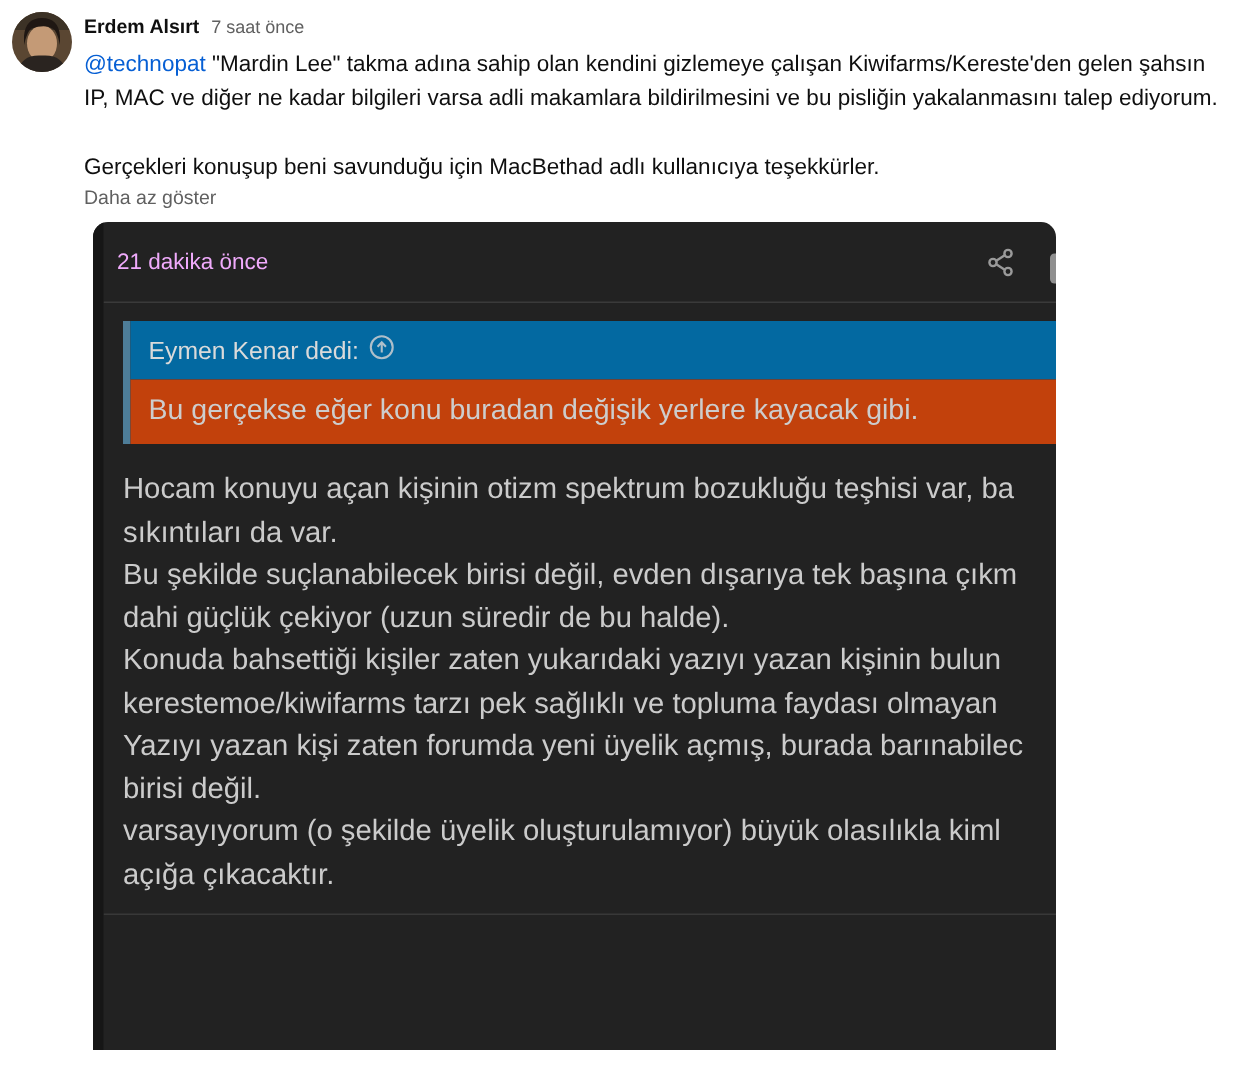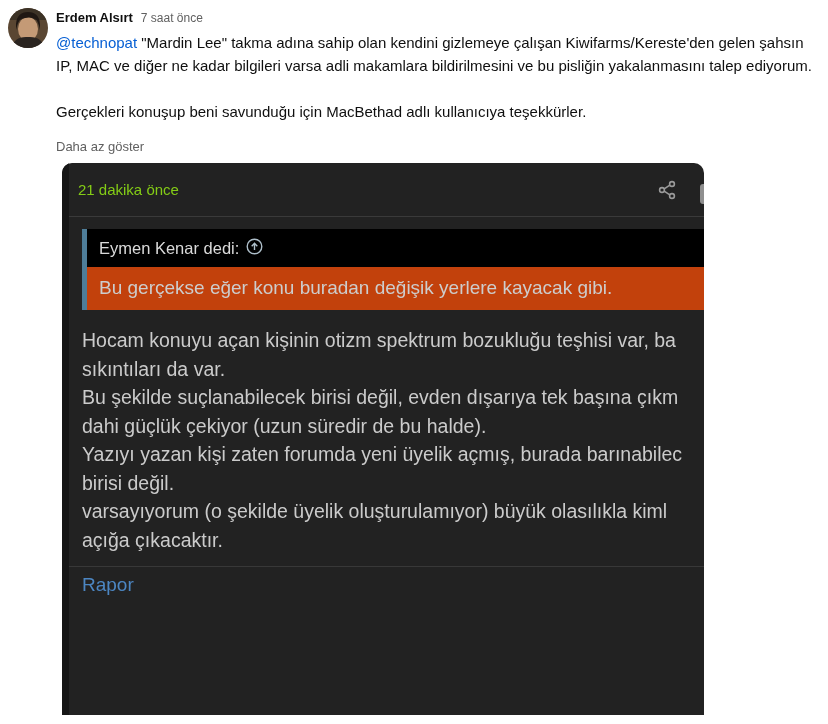--- a/index.html
+++ b/index.html
@@ -8,35 +8,35 @@
   .comment { position:relative; width:828px; height:724px;border-radius:26px; }
   .avatar { position:absolute; left:8px; top:8px; width:40px; height:40px;
     border-radius:50%; overflow:hidden; cursor:pointer; }
   .content { position:absolute; left:56px; top:10px; width:760px; }
   .head-row { display:flex; align-items:baseline; gap:8px; margin-bottom:6px; }
   .author { font-size:13px; font-weight:700; color:#0f0f0f; cursor:pointer; }
   .time { font-size:12px; color:#606060; cursor:pointer; }
   .body-text { font-size:15px; line-height:23px; color:#0f0f0f; max-width:758px; }
   .mention { color:#065fd4; cursor:pointer; }
   .para-gap { height:23px; }
-  .show-less { margin-top:16px; font-size:13px; color:#606060; cursor:pointer; }
+  .show-less { margin-top:1px; font-size:13px; color:#606060; cursor:pointer; }
 
   
   .embed { position:relative; margin-top:9px; margin-left:6px; width:642px; height:552px;
     background:#222222; border-radius:10px 10px 0 0; overflow:hidden; cursor:pointer; }
   .embed-edge { position:absolute; left:0; top:0; bottom:0; width:7px; background:#161616; }
   .embed-topbar { position:relative; height:53px; display:flex; align-items:center;
     padding-left:16px; }
-  .embed-time { font-size:15px; color:#84cc16; }
+  .embed-time { font-size:15px; color:#f0abfc; }
   .share-ic { position:absolute; right:28px; top:17px; }
   .edge-btn { position:absolute; right:0; top:21px; width:4px; height:20px;
     background:#8f8f8f; border-radius:3px 0 0 3px; }
   .embed-sep { height:1px; background:#3a3a3a; margin-left:7px; }
   .quote { margin:12px 0 0 20px; border-left:5px solid #4e7d98; }
-  .quote-head { background:#000000; padding:9px 0 8px 12px; font-size:16.5px;
+  .quote-head { background:#0369a1; padding:9px 0 8px 12px; font-size:16.5px;
     color:#dadada; display:flex; align-items:center; gap:7px; }
   .quote-body { background:#c2410c; padding:10px 12px 11px 12px; font-size:19px;
     color:#cdcdcd; }
   .embed-text { margin:16px 0 0 20px; width:622px; font-size:19.5px;
     line-height:28.5px; color:#cbcbcb; }
   .embed-text .line { white-space:nowrap; overflow:hidden; }
   .forum-mention { color:#5d8fae; }
   .embed-sep2 { height:1px; background:#383838; margin:12px 0 0 7px; }
   .report { margin:7px 0 0 20px; font-size:19px; color:#4c86c2; }
 </style>
@@ -101,23 +101,24 @@
           </span>
         </div>
         <div class="quote-body">Bu gerçekse eğer konu buradan değişik yerlere kayacak gibi.</div>
       </div>
 
       <div class="embed-text">
         <div class="line">Hocam konuyu açan kişinin otizm spektrum bozukluğu teşhisi var, ba</div>
         <div class="line">sıkıntıları da var.</div>
         <div class="line">Bu şekilde suçlanabilecek birisi değil, evden dışarıya tek başına çıkm</div>
         <div class="line">dahi güçlük çekiyor (uzun süredir de bu halde).</div>
+        <div class="line">Konuda bahsettiği kişiler zaten yukarıdaki yazıyı yazan kişinin bulun</div>
+        <div class="line">kerestemoe/kiwifarms tarzı pek sağlıklı ve topluma faydası olmayan</div>
         <div class="line">Yazıyı yazan kişi zaten forumda yeni üyelik açmış, burada barınabilec</div>
         <div class="line">birisi değil.</div>
         <div class="line">varsayıyorum (o şekilde üyelik oluşturulamıyor) büyük olasılıkla kiml</div>
         <div class="line">açığa çıkacaktır.</div>
       </div>
 
       <div class="embed-sep2"></div>
-      <div class="report">Rapor</div>
     </div>
   </div>
 </div>
 
 </body></html>

